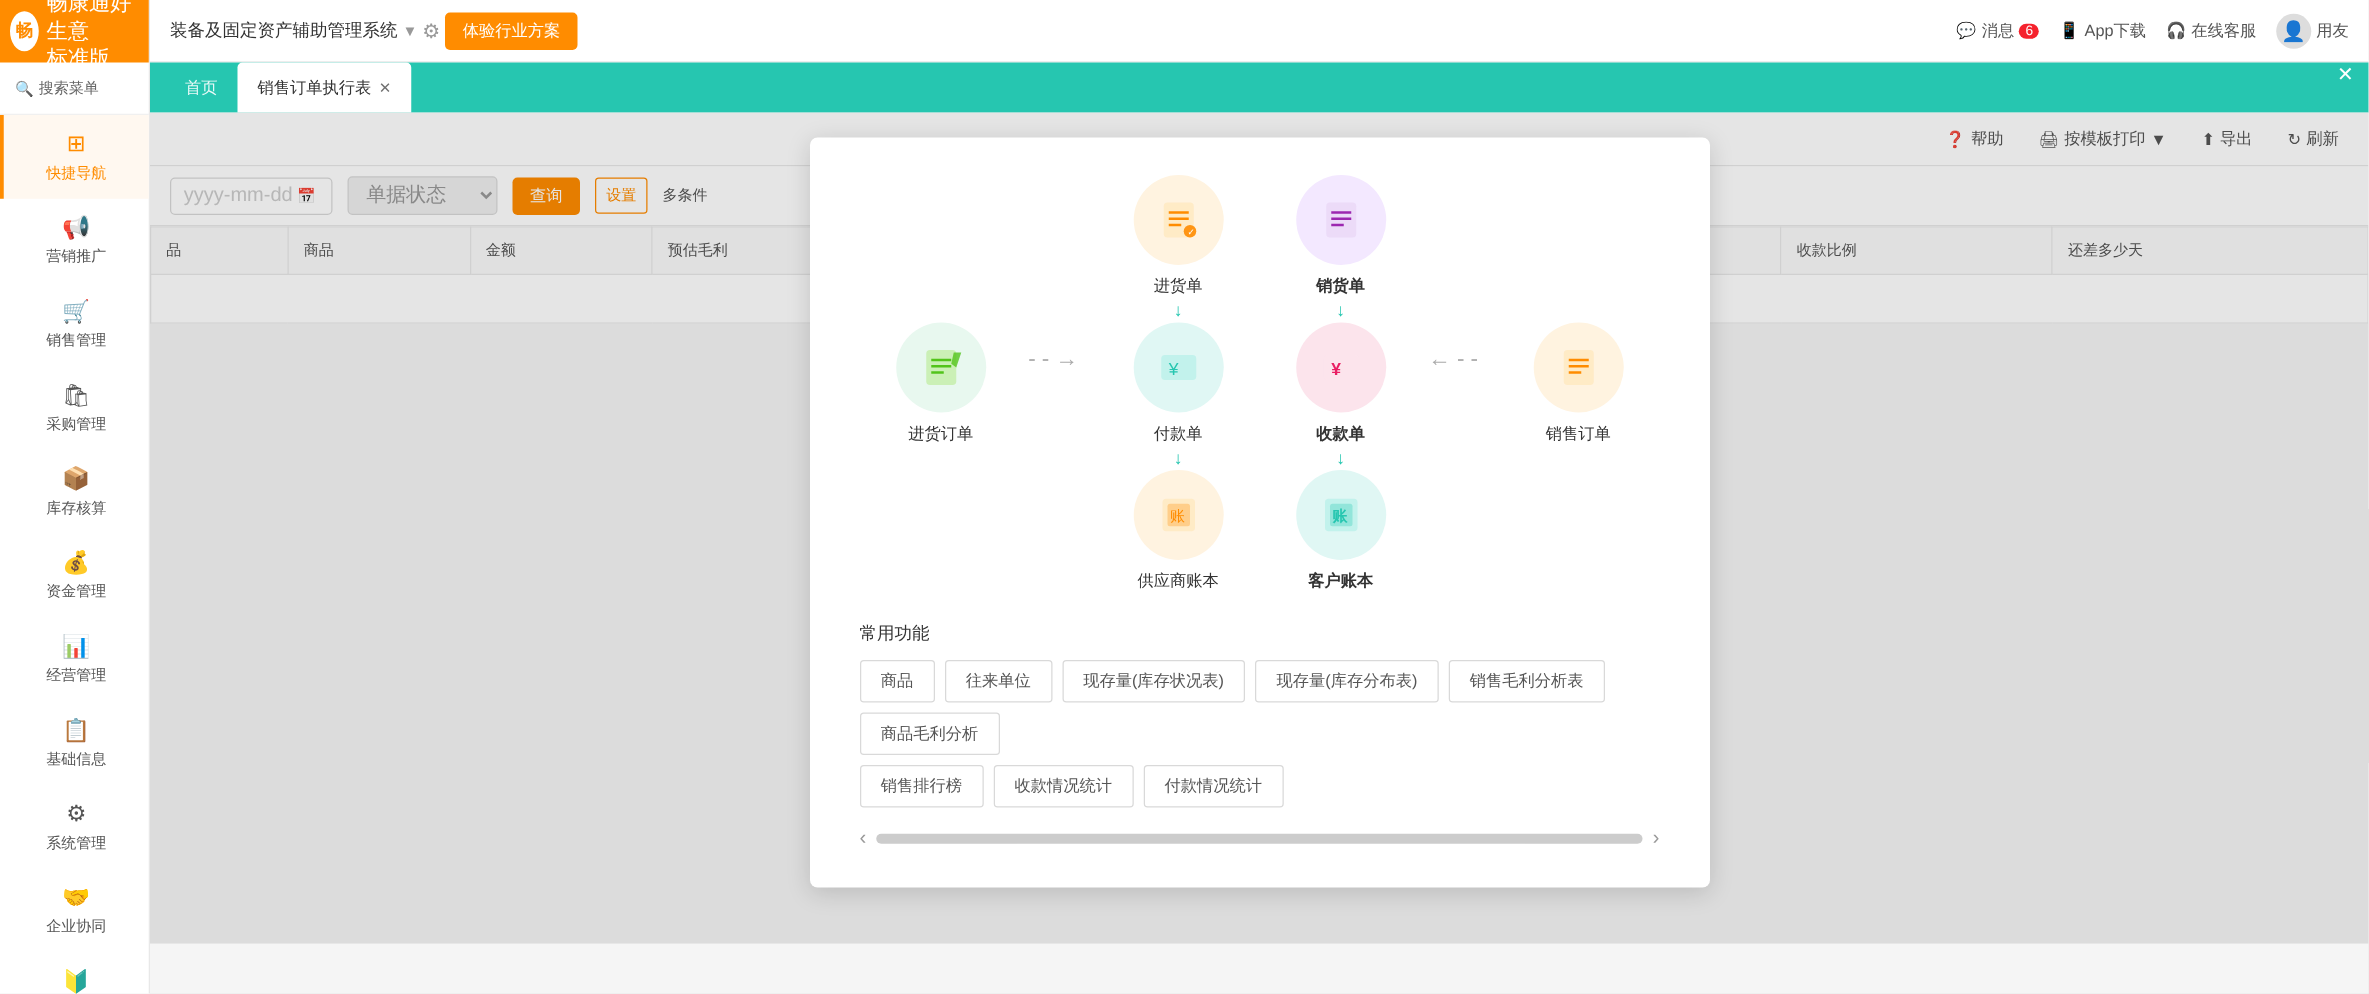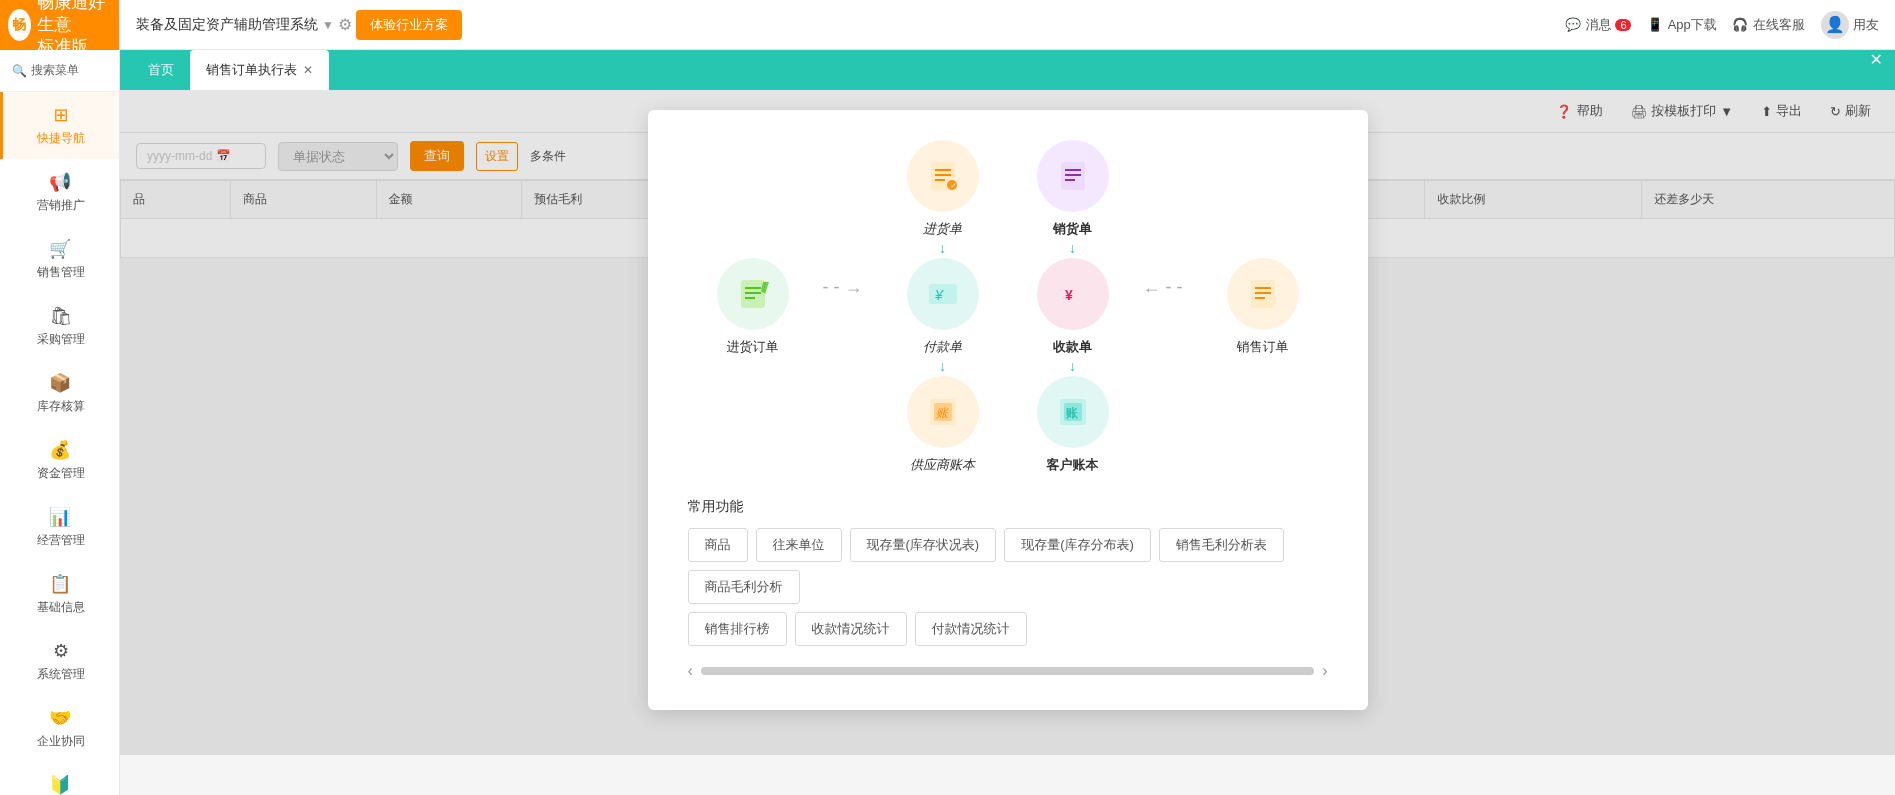--- a/index.html
+++ b/index.html
@@ -41,21 +41,21 @@
     .tab-item .tab-close { font-size: 12px; opacity: 0.7; }
     .tab-item:not(.active) { color: rgba(255,255,255,0.9); }
     .tab-bar-close { margin-left: auto; color: #fff; cursor: pointer; font-size: 16px; }
 
     
     .content-toolbar { background: #fff; padding: 8px 16px; display: flex; align-items: center; gap: 12px; border-bottom: 1px solid #e8e8e8; }
     .toolbar-btn { display: flex; align-items: center; gap: 4px; color: #555; font-size: 13px; cursor: pointer; padding: 4px 8px; border-radius: 3px; }
 
     
     .filter-row { background: #fff; padding: 8px 16px; display: flex; align-items: center; gap: 12px; border-bottom: 1px solid #e8e8e8; flex-wrap: wrap; }
-    .filter-select { border: 1px solid #d9d9d9; border-radius: 4px; padding: 5px 10px; font-size: 13px; width: 120px; color: #999; }
+    .filter-select { border: 1px solid #d9d9d9; border-radius: 4px; padding: 5px 10px; font-size: 16px; width: 120px; color: #999; }
     .filter-date { border: 1px solid #d9d9d9; border-radius: 4px; padding: 5px 10px; font-size: 12px; width: 130px; color: #999; display: flex; align-items: center; gap: 4px; }
     .search-btn { background: #ff8c00; color: #fff; border: none; border-radius: 4px; padding: 6px 14px; cursor: pointer; font-size: 13px; }
     .expand-btn { color: #ff8c00; font-size: 12px; cursor: pointer; border: 1px solid #ff8c00; border-radius: 3px; padding: 5px 8px; background: #fff; }
     .more-conditions { color: #555; font-size: 12px; cursor: pointer; }
 
     
     .table-container { background: #fff; overflow: auto; flex: 1; }
     .data-table { width: 100%; border-collapse: collapse; font-size: 12px; }
     .data-table th { background: #fafafa; border: 1px solid #e8e8e8; padding: 10px 12px; color: #555; font-weight: 500; white-space: nowrap; text-align: left; }
     .data-table td { border: 1px solid #e8e8e8; padding: 10px 12px; color: #333; white-space: nowrap; }
@@ -223,21 +223,21 @@
             </div>
             <div class="toolbar-btn">
               <span>↻</span>
               <span>刷新</span>
             </div>
           </div>
         </div>
 
         <div class="filter-row">
           <div class="filter-date">
-            <span style="color:#ccc; font-size:12px;">yyyy-mm-dd</span>
+            <span style="color:#ccc; font-size:16px;">yyyy-mm-dd</span>
             <span style="color:#ccc;">📅</span>
           </div>
           <select class="filter-select">
             <option>单据状态</option>
           </select>
           <button class="search-btn">查询</button>
           <button class="expand-btn">设置</button>
           <span class="more-conditions">多条件</span>
         </div>
 
@@ -278,21 +278,21 @@
                         <rect x="6" y="4" width="24" height="28" rx="3" fill="#b7eb8f" opacity="0.6"></rect>
                         <line x1="10" y1="12" x2="26" y2="12" stroke="#52c41a" stroke-width="2"></line>
                         <line x1="10" y1="17" x2="26" y2="17" stroke="#52c41a" stroke-width="2"></line>
                         <line x1="10" y1="22" x2="20" y2="22" stroke="#52c41a" stroke-width="2"></line>
                         <path d="M28 6 L34 6 L30 18 L26 15 Z" fill="#52c41a" opacity="0.8"></path>
                       </svg>
                     </div>
                     <span class="flow-label">进货订单</span>
                   </div>
                   <div class="flow-arrow-h-dashed" style="width:60px; color:#aaa; font-size:18px; padding-bottom:20px;">- - →</div>
-                  <div style="display:flex; flex-direction:column; align-items:center;font-style:italic;">
+                  <div style="display:flex; flex-direction:column; align-items:center;">
                     <div class="flow-item">
                       <div class="flow-circle orange">
                         <svg width="36" height="36" viewBox="0 0 36 36" fill="none">
                           <rect x="6" y="4" width="24" height="28" rx="3" fill="#ffe7ba" opacity="0.7"></rect>
                           <line x1="10" y1="12" x2="26" y2="12" stroke="#ff8c00" stroke-width="2"></line>
                           <line x1="10" y1="17" x2="26" y2="17" stroke="#ff8c00" stroke-width="2"></line>
                           <line x1="10" y1="22" x2="20" y2="22" stroke="#ff8c00" stroke-width="2"></line>
                           <circle cx="27" cy="27" r="5" fill="#ff8c00" opacity="0.9"></circle>
                           <text x="25" y="30" font-size="7" fill="#fff">✓</text>
                         </svg>

